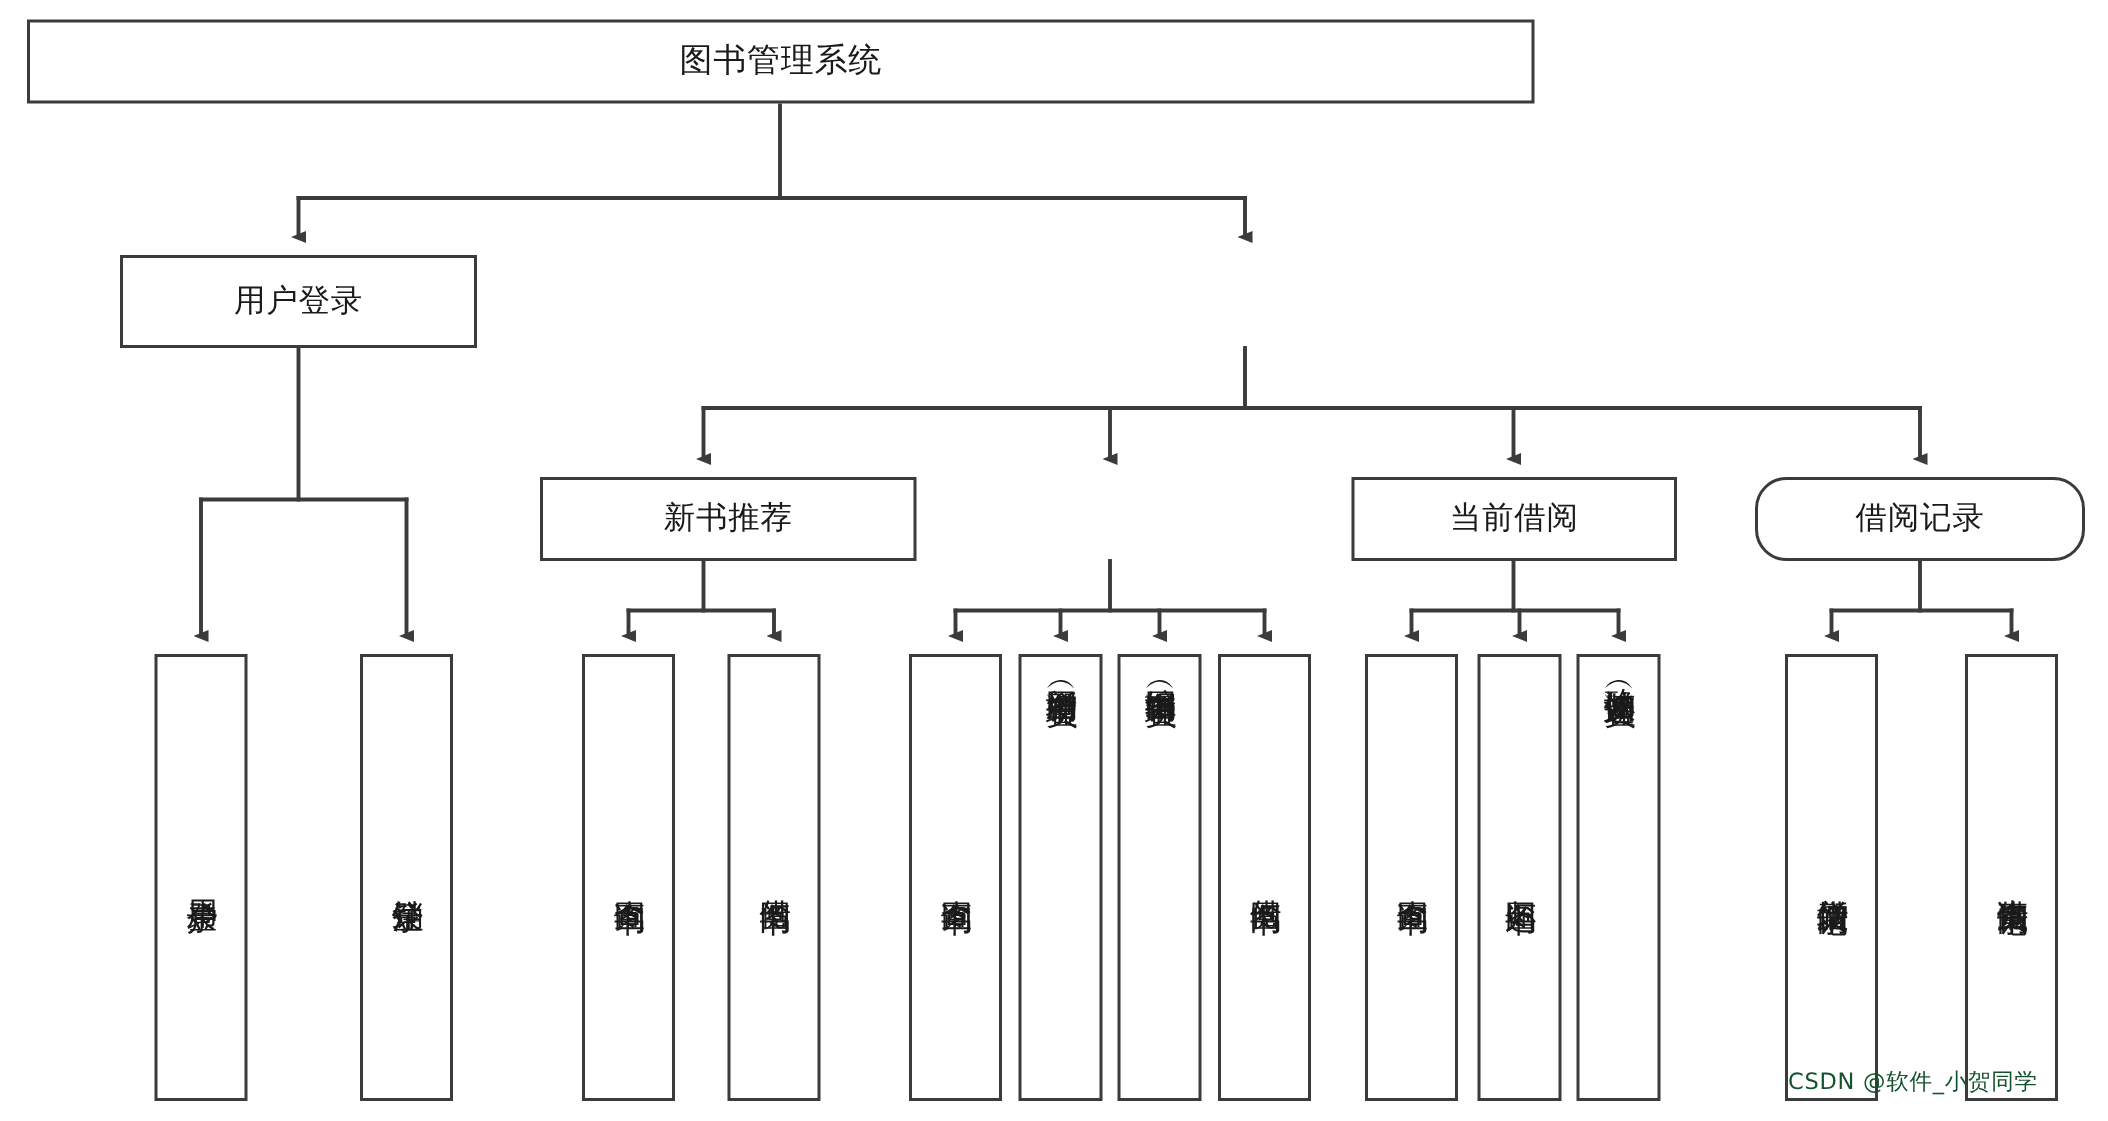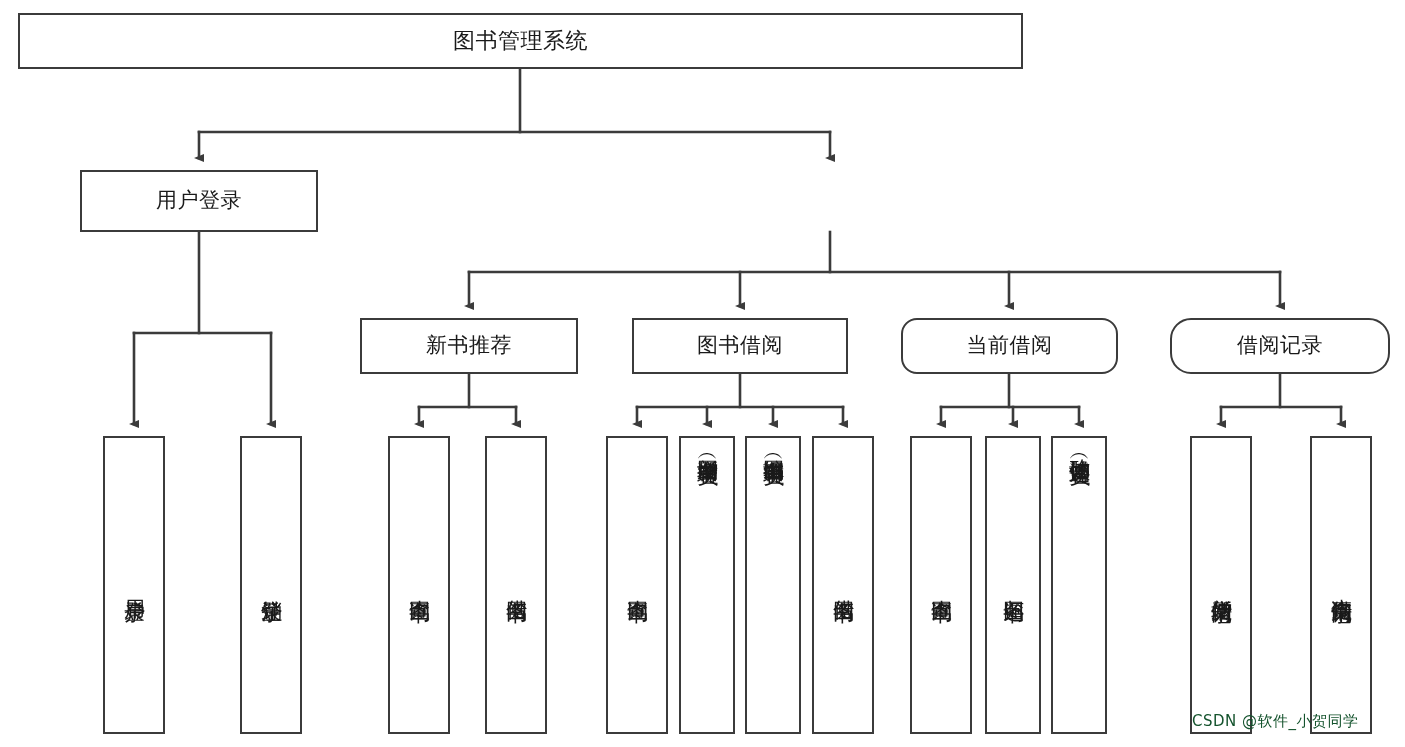--- a/index.html
+++ b/index.html
@@ -123,27 +123,24 @@
   </svg>
 
   <div class="node horiz root" style="left:18px; top:13px; width:1005px; height:56px;">
     <span>图书管理系统</span>
   </div>
 
   <div class="node horiz" style="left:80px; top:170px; width:238px; height:62px;">
     <span>用户登录</span>
   </div>
 
-  <div class="node horiz" style="left:360px; top:318px; width:218px; height:56px;">
+  <div class="node horiz" style="left:360px; top:318px; width:251px; height:56px;">
     <span>新书推荐</span>
   </div>
-  <div class="node horiz" style="left:632px; top:318px; width:216px; height:56px;">
-    <span>图书借阅</span>
-  </div>
-  <div class="node horiz" style="left:901px; top:318px; width:217px; height:56px;border-radius:16px;">
+  <div class="node horiz" style="left:901px; top:318px; width:217px; height:56px;">
     <span>当前借阅</span>
   </div>
   <div class="node horiz" style="left:1170px; top:318px; width:220px; height:56px;border-radius:21px;">
     <span>借阅记录</span>
   </div>
 
   <div class="node vert" style="left:103px; top:436px; width:62px; height:298px;">
     <span>用户登录</span>
   </div>
   <div class="node vert" style="left:240px; top:436px; width:62px; height:298px;">

